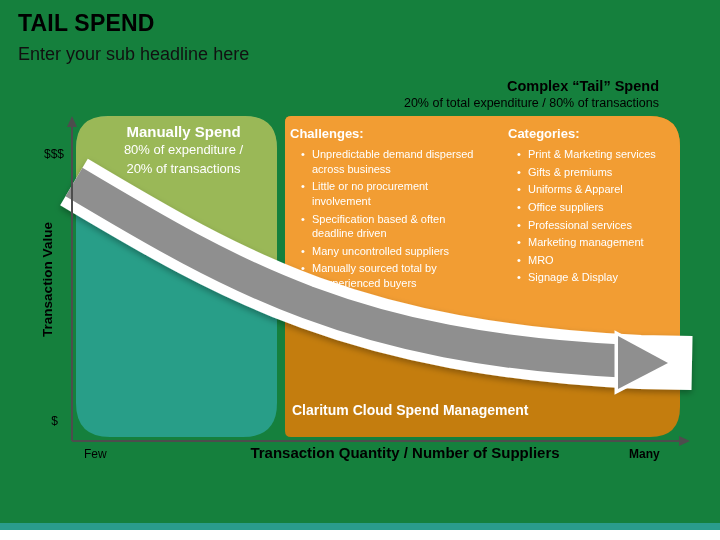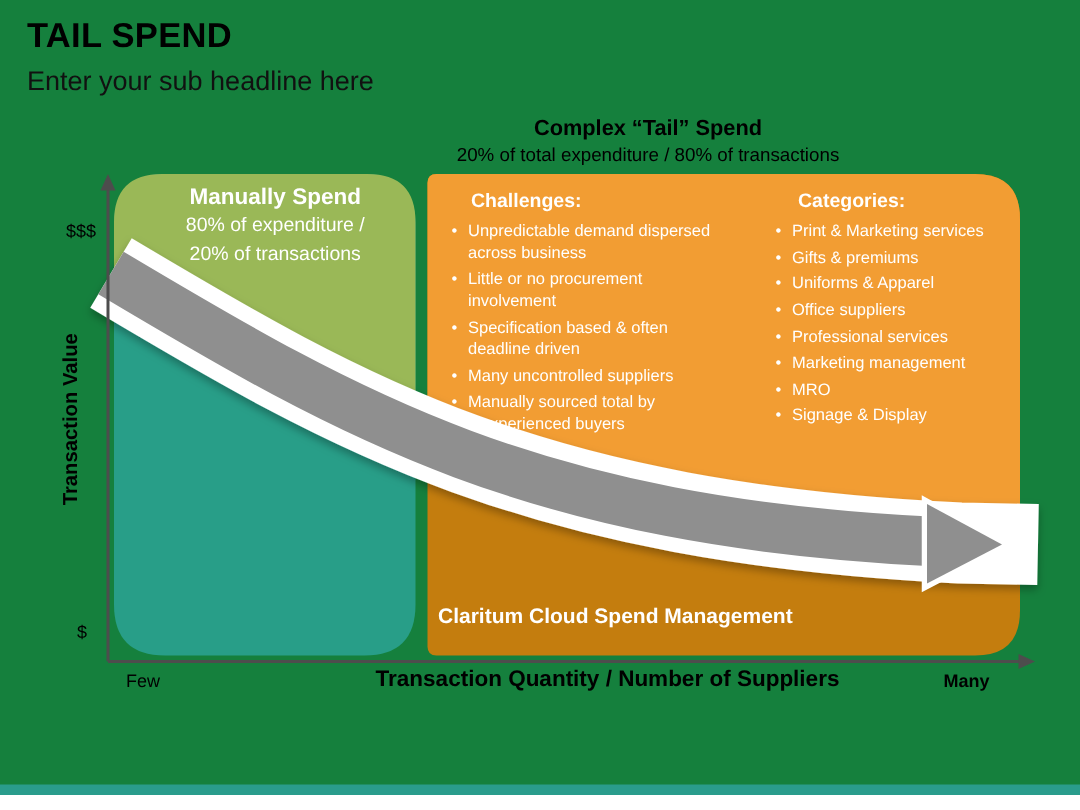--- a/index.html
+++ b/index.html
@@ -3,28 +3,28 @@
 <meta charset="utf-8">
 <style>
   html,body{margin:0;padding:0;background:#ffffff;}
   .slide{
     position:relative;width:720px;height:530px;overflow:hidden;
     font-family:"Liberation Sans",sans-serif;background:#15803d;
   }
   .abs{position:absolute;}
   .slide-title{left:18px;top:10px;font-size:23px;font-weight:bold;color:#000;letter-spacing:.2px;}
   .slide-subtitle{left:18px;top:44px;font-size:18px;color:#111;}
-  .complex-header{left:222px;top:78px;width:420px;text-align:center;color:#000;}
+  .complex-header{left:239px;top:78px;width:420px;text-align:right;color:#000;}
   .complex-header .h1{font-size:14.5px;font-weight:bold;}
   .complex-header .h2{font-size:12.5px;margin-top:2px;}
   .diagram-svg{left:0;top:0;width:720px;height:540px;}
   .strategic-block{left:92px;top:123px;width:183px;text-align:center;color:#fff;}
   .strategic-block .s1{font-size:15px;font-weight:bold;}
   .strategic-block .s2{font-size:13px;line-height:1.3;margin-top:2px;}
-  .panel-heading{font-size:13px;font-weight:bold;color:#fff;margin-left:24px;}
+  .panel-heading{font-size:13px;font-weight:bold;color:#fff;}
   .challenges-block{left:290px;top:126px;width:200px;}
   .categories-block{left:508px;top:126px;width:165px;}
   ul.bullets{margin:6px 0 0 0;padding:0 0 0 22px;list-style:none;width:175px;}
   .categories-block ul.bullets{width:132px;padding-left:20px;}
   ul.bullets li{position:relative;font-size:11px;color:#fff;line-height:1.33;margin-bottom:3px;}
   ul.bullets li::before{content:"\2022";position:absolute;left:-11px;top:0;color:#fff;}
   .claritum-label{left:292px;top:402px;font-size:14px;font-weight:bold;color:#fff;}
   .y-tick-top{left:32px;top:147px;width:32px;text-align:right;font-size:12px;color:#000;}
   .y-tick-bottom{left:32px;top:414px;width:26px;text-align:right;font-size:12px;color:#000;}
   .y-axis-label{left:-33px;top:272px;width:160px;text-align:center;font-size:13.5px;font-weight:bold;color:#000;

